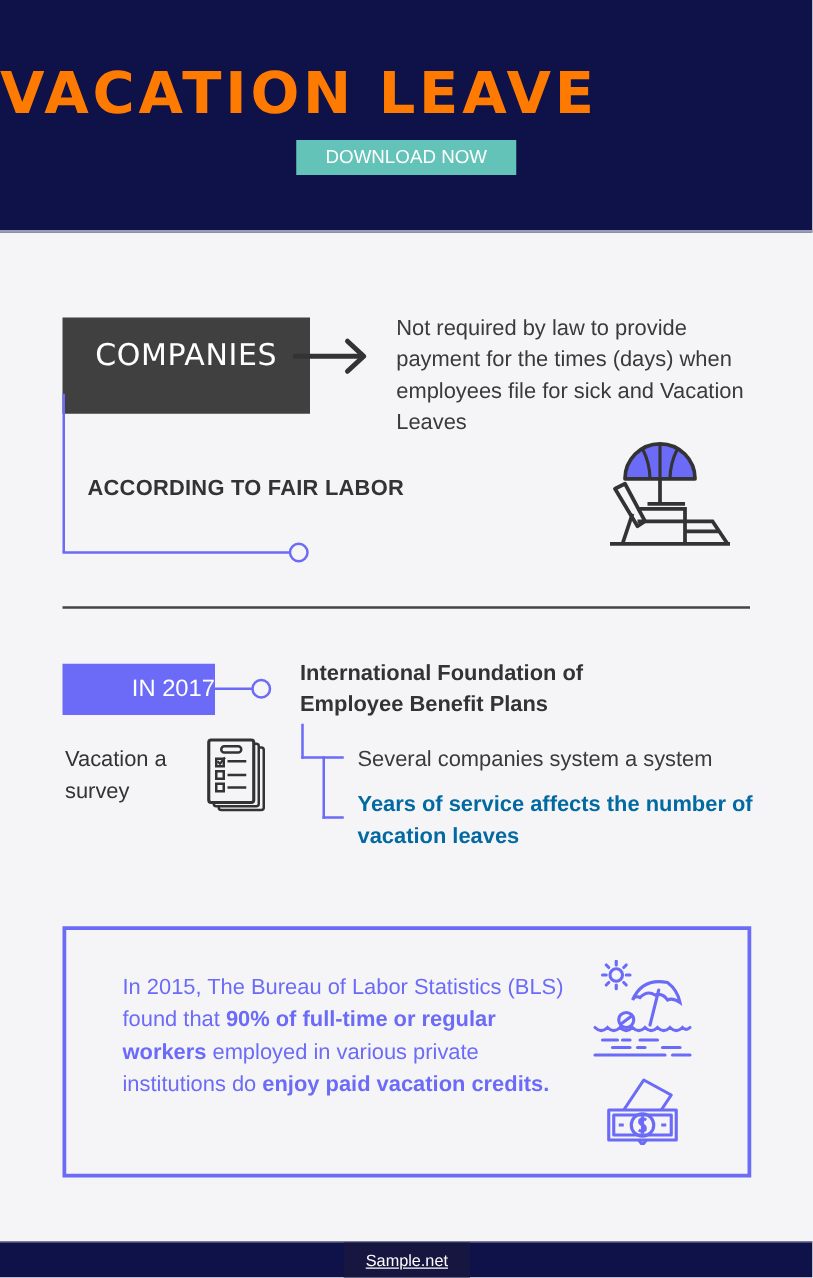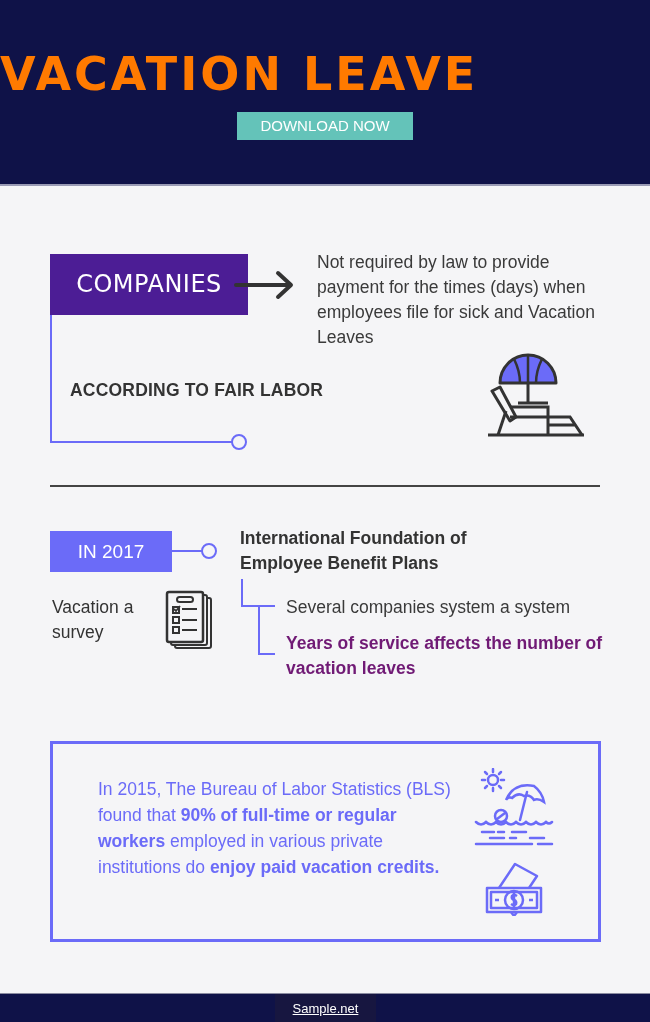--- a/index.html
+++ b/index.html
@@ -3,44 +3,44 @@
 <meta charset="utf-8">
 <style>
   * { box-sizing: border-box; margin: 0; padding: 0; }
   html, body { width: 650px; height: 1022px; overflow: hidden; }
   body { background: #f5f5f7; font-family: "Liberation Sans", "DejaVu Sans", sans-serif; position: relative; }
 
   .header { position: absolute; left: 0; top: 0; width: 650px; height: 186px; background: #0f1248; border-bottom: 2px solid #9a9bb5; }
   .title { position: absolute; left: 0; top: 44px; width: 650px; text-align: left; color: #ff7a00; font-family: "DejaVu Sans", sans-serif; font-weight: bold; font-size: 46px; letter-spacing: 3px; line-height: 60px; }
   .download-btn { position: absolute; left: 237px; top: 112px; width: 176px; height: 28px; background: #64c3b9; color: #ffffff; font-size: 15px; line-height: 28px; text-align: center; border: none; cursor: pointer; font-family: "Liberation Sans", sans-serif; }
 
-  .companies-box { position: absolute; left: 50px; top: 254px; width: 198px; height: 61px; background: #4c1d95; color: #ffffff; font-size: 24px; font-weight: 500; line-height: 61px; text-align: center; letter-spacing: 0.5px; font-family: "DejaVu Sans", sans-serif; }
+  .companies-box { position: absolute; left: 50px; top: 254px; width: 198px; height: 77px; background: #404040; color: #ffffff; font-size: 24px; font-weight: 500; line-height: 61px; text-align: center; letter-spacing: 0.5px; font-family: "DejaVu Sans", sans-serif; }
   .arrow { position: absolute; left: 234px; top: 270px; }
   .companies-desc { position: absolute; left: 317px; top: 250px; width: 300px; font-size: 17.5px; line-height: 25px; color: #3a3a3a; }
   .vline1 { position: absolute; left: 50px; top: 315px; width: 2px; height: 127px; background: #6b6bf8; }
   .hline1 { position: absolute; left: 50px; top: 441px; width: 182px; height: 2px; background: #6b6bf8; }
   .circle1 { position: absolute; left: 231px; top: 434px; width: 16px; height: 16px; border: 2px solid #6b6bf8; border-radius: 50%; background: #f5f5f7; }
   .flsa { position: absolute; left: 70px; top: 378px; width: 270px; font-size: 17.5px; line-height: 25px; color: #333333; font-weight: bold; letter-spacing: 0.2px; }
   .chair { position: absolute; left: 484px; top: 345px; }
 
   .divider { position: absolute; left: 50px; top: 485px; width: 550px; height: 2px; background: #444444; }
 
-  .year-box { position: absolute; left: 50px; top: 531px; width: 122px; height: 41px; background: #6b6bf8; color: #ffffff; font-size: 19px; line-height: 41px; text-align: center; }
+  .year-box { position: absolute; left: 50px; top: 531px; width: 122px; height: 41px; background: #6b6bf8; color: #ffffff; font-size: 19px; line-height: 41px; text-align: right; }
   .hline2 { position: absolute; left: 172px; top: 550px; width: 30px; height: 2px; background: #6b6bf8; }
   .circle2 { position: absolute; left: 201px; top: 543px; width: 16px; height: 16px; border: 2px solid #6b6bf8; border-radius: 50%; background: #f5f5f7; }
   .foundation { position: absolute; left: 240px; top: 526px; width: 300px; font-size: 17.5px; line-height: 25px; font-weight: bold; color: #333333; }
   .survey-text { position: absolute; left: 52px; top: 595px; width: 110px; font-size: 17.5px; line-height: 25px; color: #333333; }
   .doc-icon { position: absolute; left: 163px; top: 590px; }
 
   .tree-v1 { position: absolute; left: 241px; top: 579px; width: 2px; height: 28px; background: #6b6bf8; }
   .tree-h1 { position: absolute; left: 241px; top: 605px; width: 34px; height: 2px; background: #6b6bf8; }
   .tree-v2 { position: absolute; left: 258px; top: 605px; width: 2px; height: 50px; background: #6b6bf8; }
   .tree-h2 { position: absolute; left: 258px; top: 653px; width: 17px; height: 2px; background: #6b6bf8; }
   .several { position: absolute; left: 286px; top: 595px; width: 330px; font-size: 17.5px; line-height: 25px; color: #3a3a3a; }
-  .years { position: absolute; left: 286px; top: 631px; width: 330px; font-size: 17.5px; line-height: 25px; color: #701a75; font-weight: bold; }
+  .years { position: absolute; left: 286px; top: 631px; width: 330px; font-size: 17.5px; line-height: 25px; color: #0369a1; font-weight: bold; }
 
   .stat-box { position: absolute; left: 50px; top: 741px; width: 551px; height: 201px; border: 3px solid #6b6bf8; }
   .stat-text { position: absolute; left: 98px; top: 776px; width: 360px; font-size: 17.5px; line-height: 26px; color: #6b6bf8; }
   .stat-text b { font-weight: bold; }
   .beach-icon { position: absolute; left: 474px; top: 768px; }
   .money-icon { position: absolute; left: 485px; top: 862px; }
 
   .footer { position: absolute; left: 0; top: 993px; width: 650px; height: 29px; background: #0f1248; border-top: 1px solid #8a8ba0; }
   .footer-brand { position: absolute; left: 275px; top: 0; width: 101px; height: 29px; background: #171640; color: #ffffff; font-size: 13px; line-height: 29px; text-align: center; text-decoration: underline; }
 </style>

